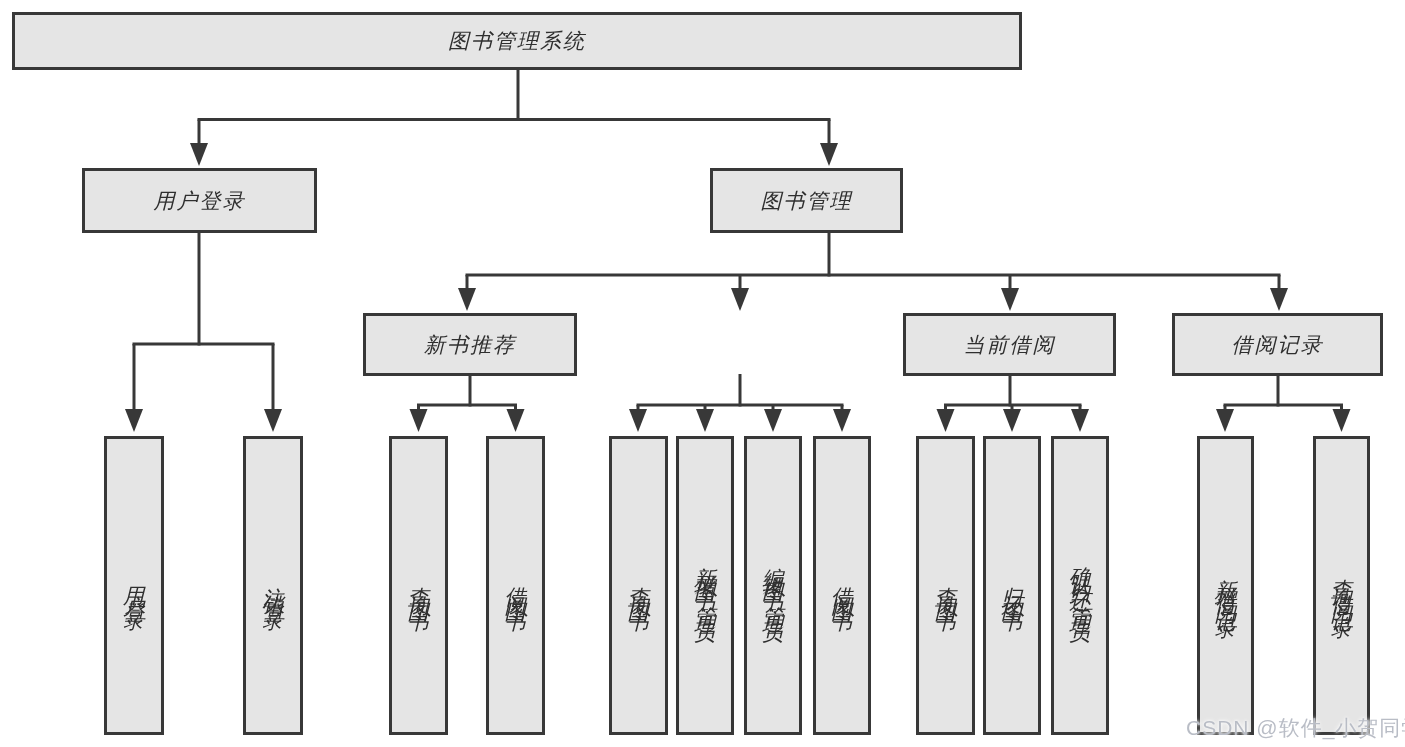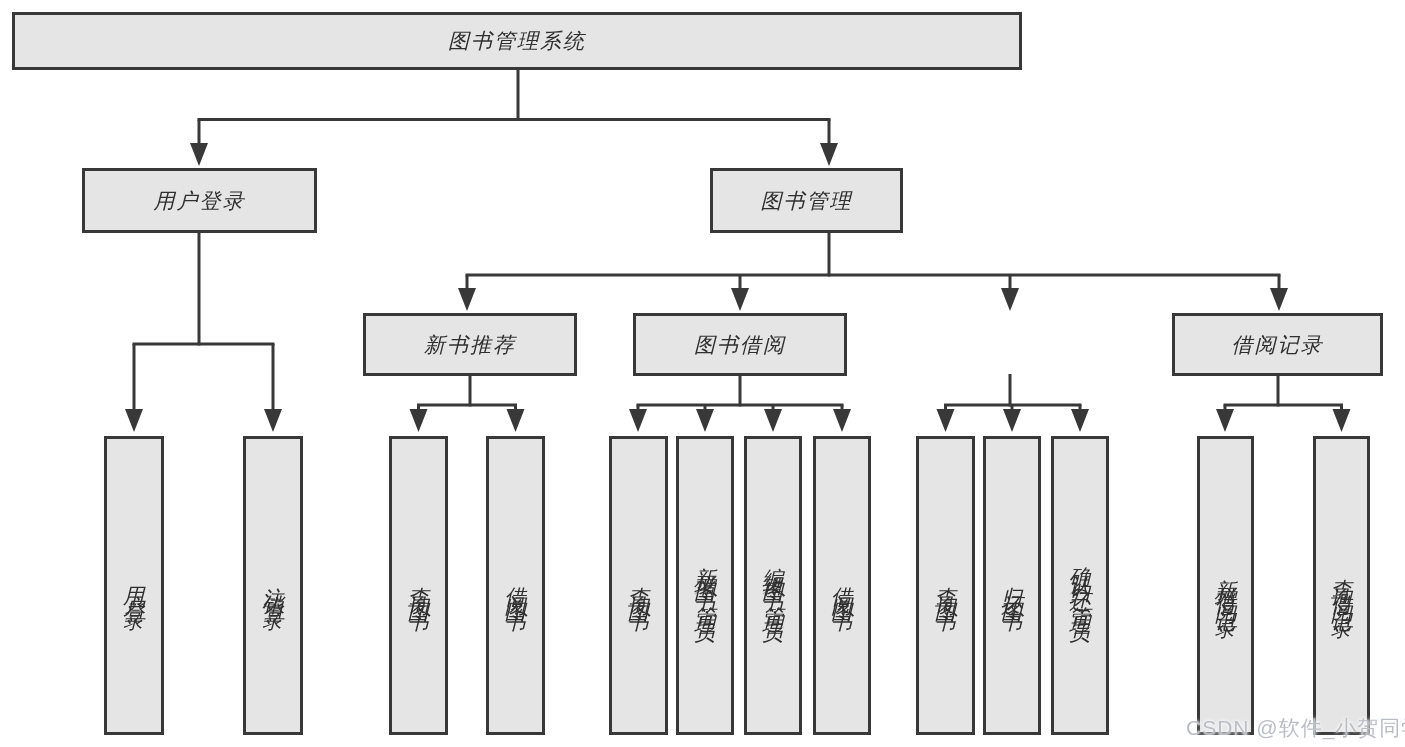--- a/index.html
+++ b/index.html
@@ -130,21 +130,21 @@
         <polygon points="1332.5,409 1350.5,409 1341.5,432"></polygon>
     </g>
   </svg>
 
   <div class="box h" style="left:12px;top:12px;width:1010px;height:58px">图书管理系统</div>
 
   <div class="box h" style="left:82px;top:168px;width:235px;height:65px">用户登录</div>
   <div class="box h" style="left:710px;top:168px;width:193px;height:65px">图书管理</div>
 
   <div class="box h" style="left:363px;top:313px;width:214px;height:63px">新书推荐</div>
-  <div class="box h" style="left:633px;top:313px;width:214px;height:63px">图书借阅</div>
+  <div class="box h" style="left:903px;top:313px;width:213px;height:63px">当前借阅</div>
   <div class="box h" style="left:1172px;top:313px;width:211px;height:63px">借阅记录</div>
 
   <div class="box v" style="left:104px;top:436px;width:60px;height:299px">用户登录</div>
   <div class="box v" style="left:243px;top:436px;width:60px;height:299px">注销登录</div>
 
   <div class="box v" style="left:389px;top:436px;width:59px;height:299px">查询图书</div>
   <div class="box v" style="left:486px;top:436px;width:59px;height:299px">借阅图书</div>
 
   <div class="box v" style="left:609px;top:436px;width:59px;height:299px">查询图书</div>
   <div class="box v" style="left:676px;top:436px;width:58px;height:299px">新增图书（管理员）</div>

